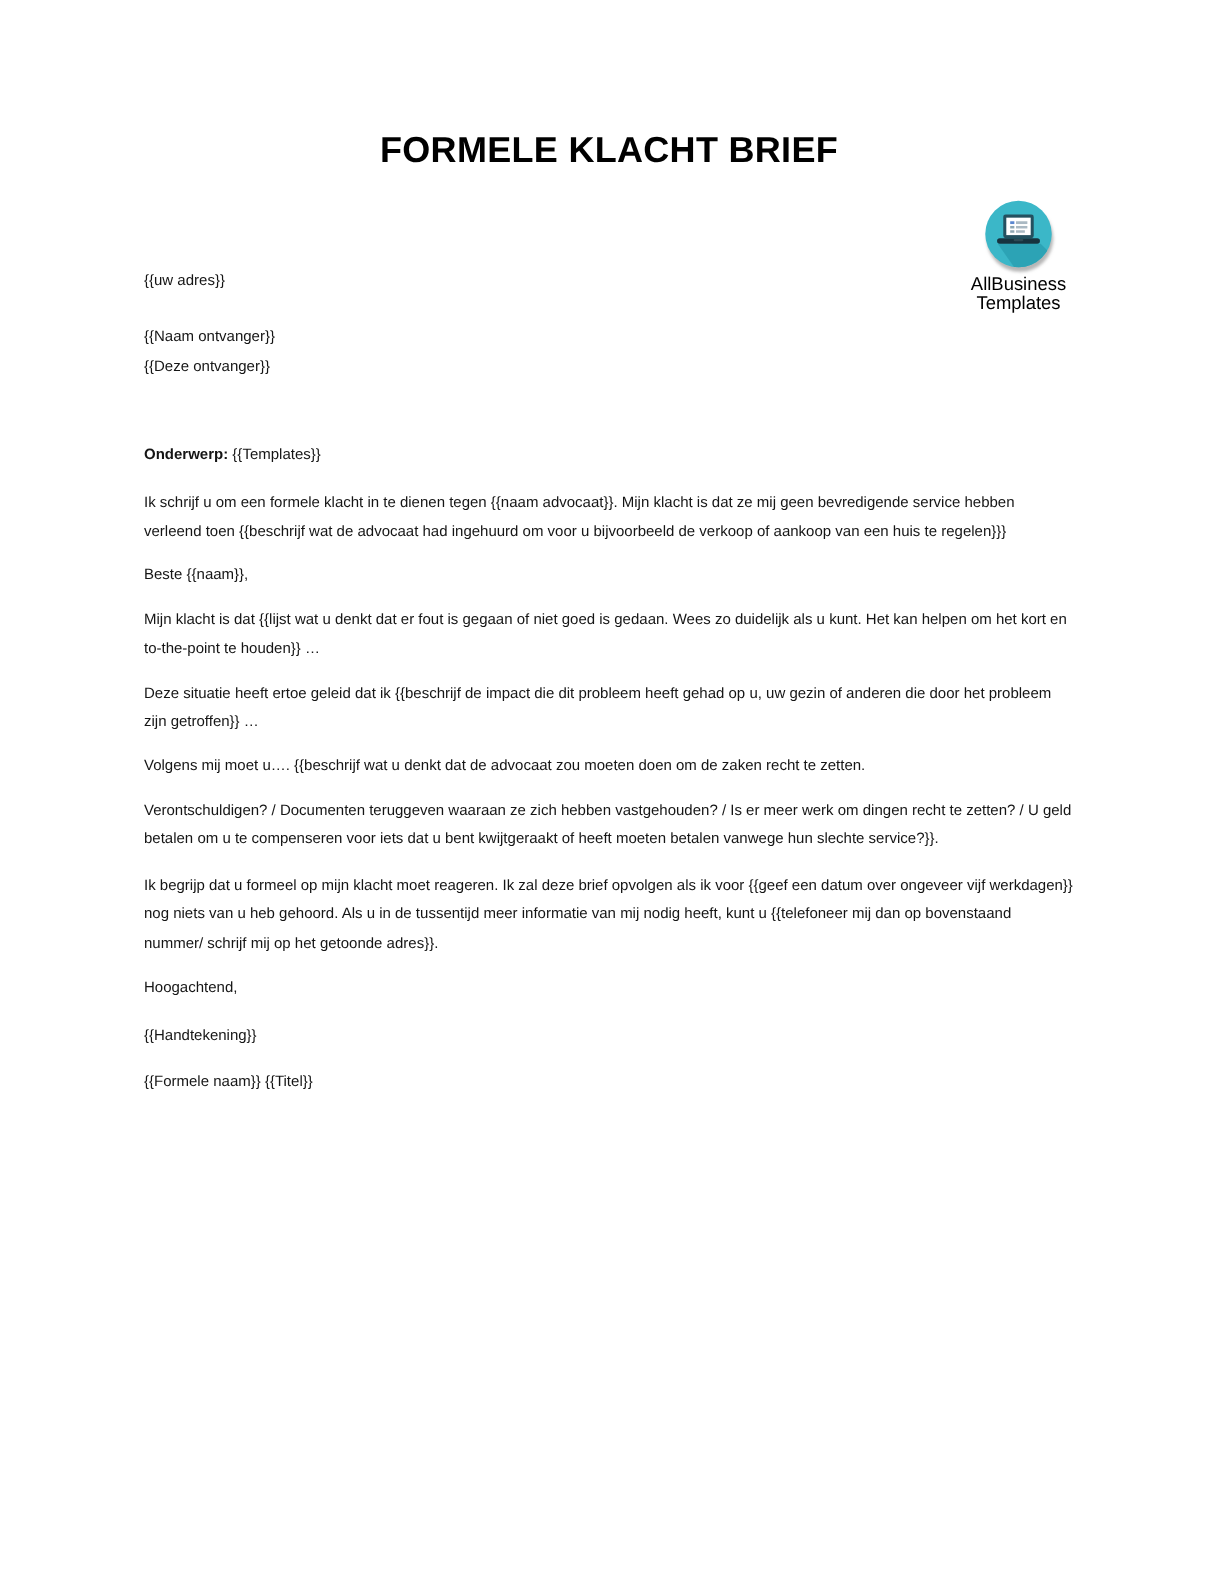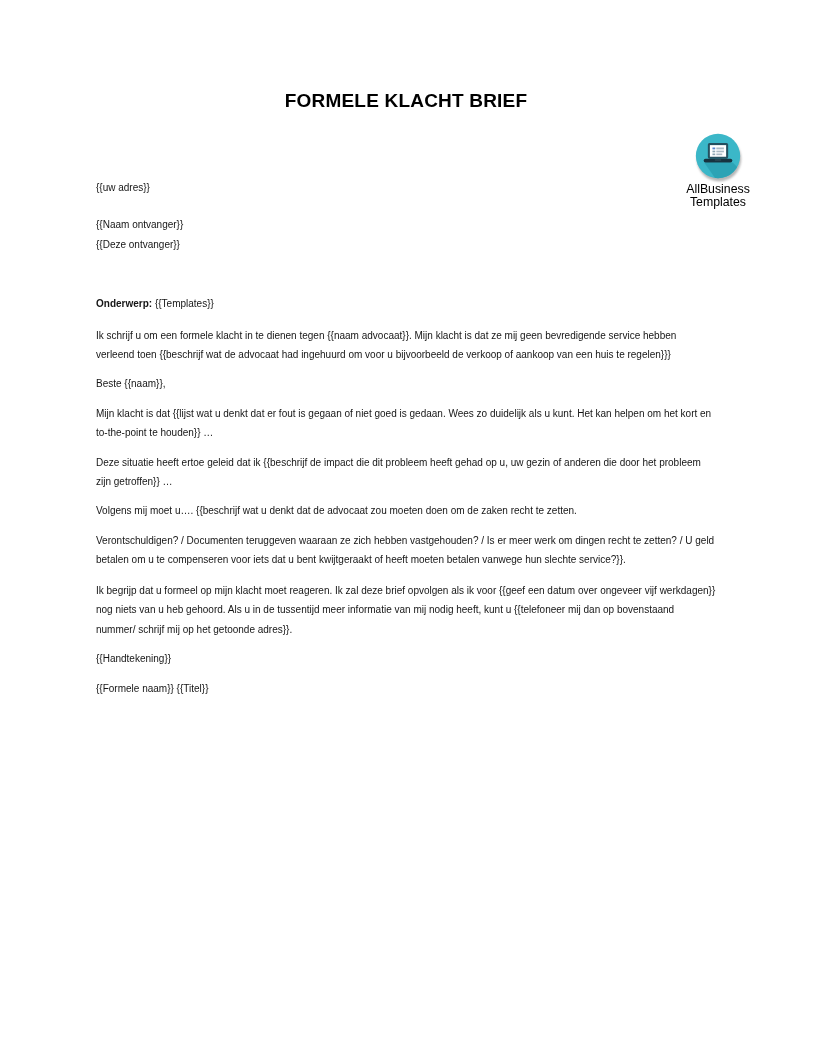--- a/index.html
+++ b/index.html
@@ -12,21 +12,21 @@
     overflow:hidden;
   }
   .content{
     position:absolute;
     left:96px;top:0;
     width:620px;
   }
   .title{
     margin:88px 0 64px 0;
     text-align:center;
-    font-size:19px;
+    font-size:24px;
     line-height:26px;
     font-weight:700;
     color:#000;
     letter-spacing:0.2px;
   }
   .content p{
     margin:0 0 10px 0;
     font-size:10px;
     line-height:19.4px;
   }
@@ -34,21 +34,21 @@
   .mb40{margin-bottom:40px !important;}
   .mb12{margin-bottom:12px !important;}
   .mb11{margin-bottom:11px !important;}
   .mb13{margin-bottom:13px !important;}
   .mb9{margin-bottom:9px !important;}
   .mb0{margin-bottom:0 !important;}
   .subject-label{font-weight:700;}
   
   .logo{
     position:absolute;
-    top:132px;left:672px;
+    top:132px;left:633px;
     width:92px;
     text-align:center;
   }
   .logo svg{
     display:block;
     margin:0 auto;
     filter:drop-shadow(1px 3px 1px rgba(110,110,110,0.5));
   }
   .logo-text{
     margin-top:3px;
@@ -104,17 +104,18 @@
 
     <p>Ik schrijf u om een formele klacht in te dienen tegen {{naam advocaat}}. Mijn klacht is dat ze mij geen bevredigende service hebben verleend toen {{beschrijf wat de advocaat had ingehuurd om voor u bijvoorbeeld de verkoop of aankoop van een huis te regelen}}}</p>
 
     <p>Beste {{naam}},</p>
     <p>Mijn klacht is dat {{lijst wat u denkt dat er fout is gegaan of niet goed is gedaan. Wees zo duidelijk als u kunt. Het kan helpen om het kort en to-the-point te houden}} …</p>
     <p>Deze situatie heeft ertoe geleid dat ik {{beschrijf de impact die dit probleem heeft gehad op u, uw gezin of anderen die door het probleem zijn getroffen}} …</p>
     <p>Volgens mij moet u…. {{beschrijf wat u denkt dat de advocaat zou moeten doen om de zaken recht te zetten.</p>
     <p class="mb11">Verontschuldigen? / Documenten teruggeven waaraan ze zich hebben vastgehouden? / Is er meer werk om dingen recht te zetten? / U geld betalen om u te compenseren voor iets dat u bent kwijtgeraakt of heeft moeten betalen vanwege hun slechte service?}}.</p>
     <p>Ik begrijp dat u formeel op mijn klacht moet reageren. Ik zal deze brief opvolgen als ik voor {{geef een datum over ongeveer vijf werkdagen}} nog niets van u heb gehoord. Als u in de tussentijd meer informatie van mij nodig heeft, kunt u {{telefoneer mij dan op bovenstaand nummer/ schrijf mij op het getoonde adres}}.</p>
 
+    <p class="mb13">Hoogachtend,</p>
     <p class="mb11">{{Handtekening}}</p>
     <p class="mb0">{{Formele naam}} {{Titel}}</p>
   </div>
 
 </div>
 
 </body></html>

